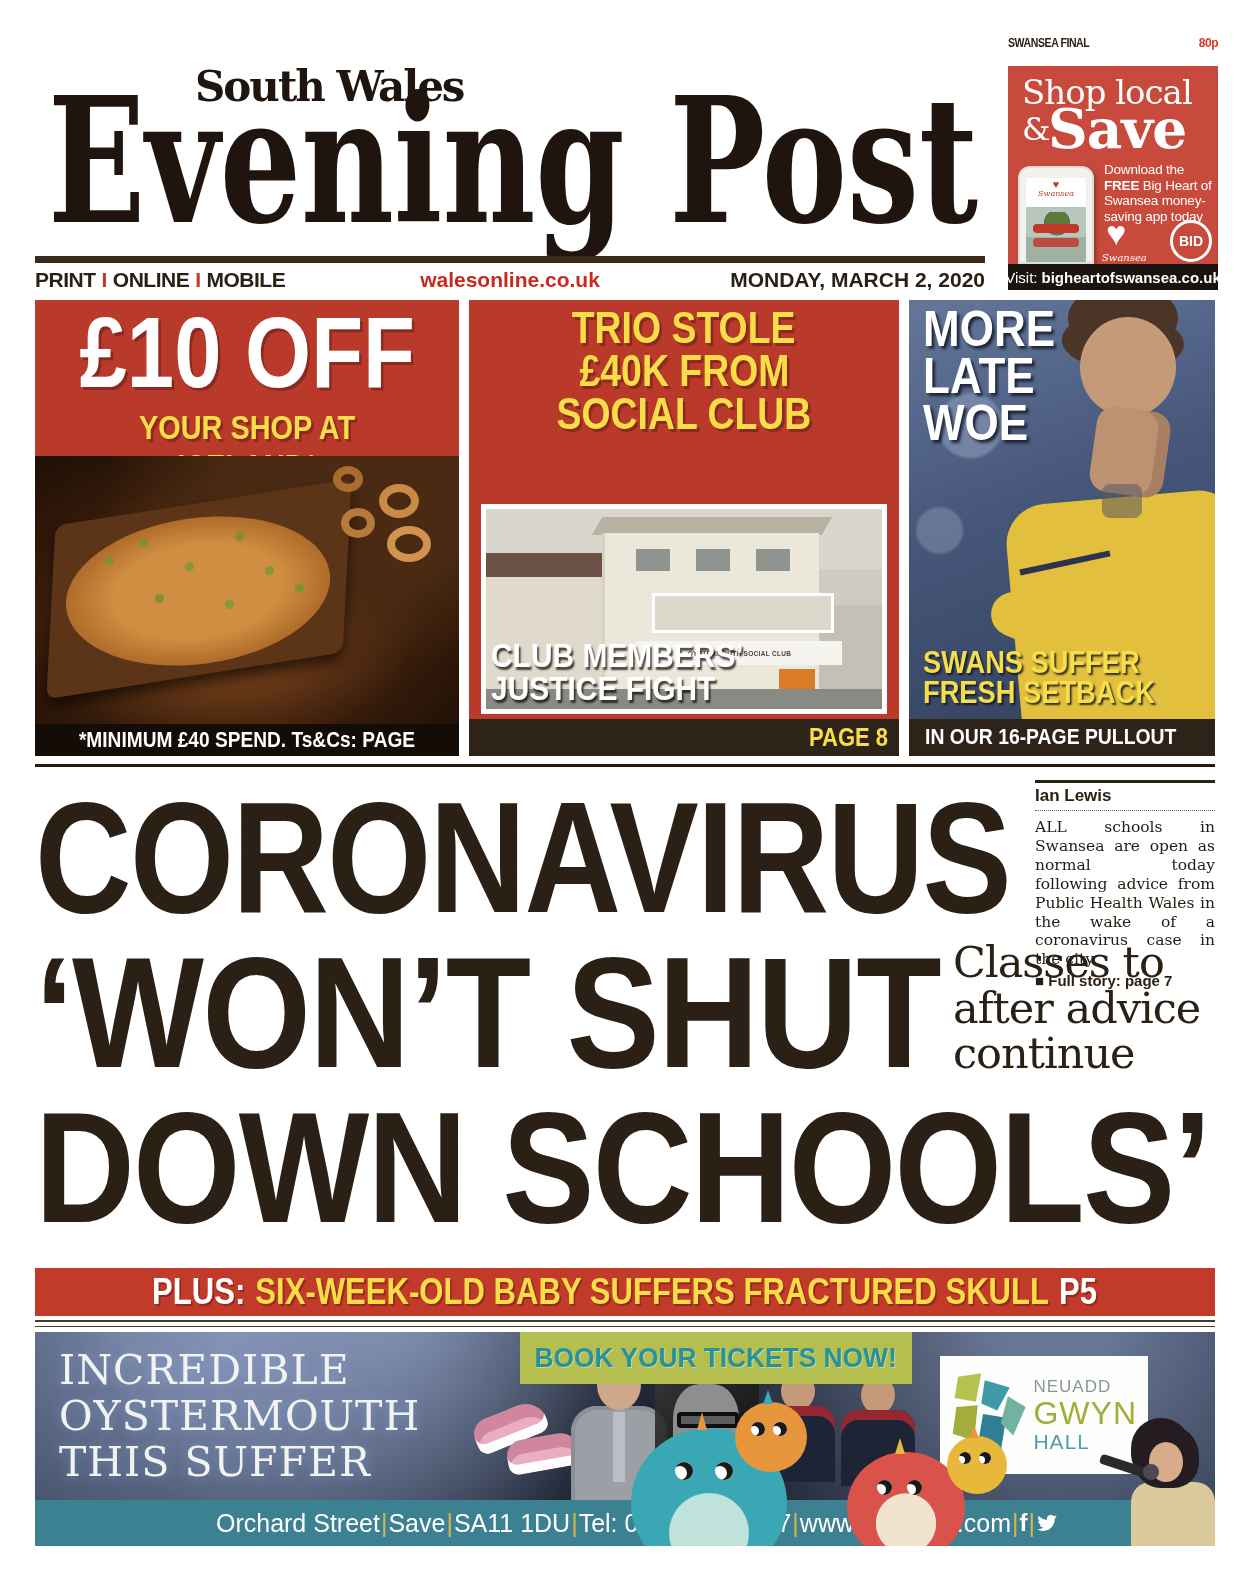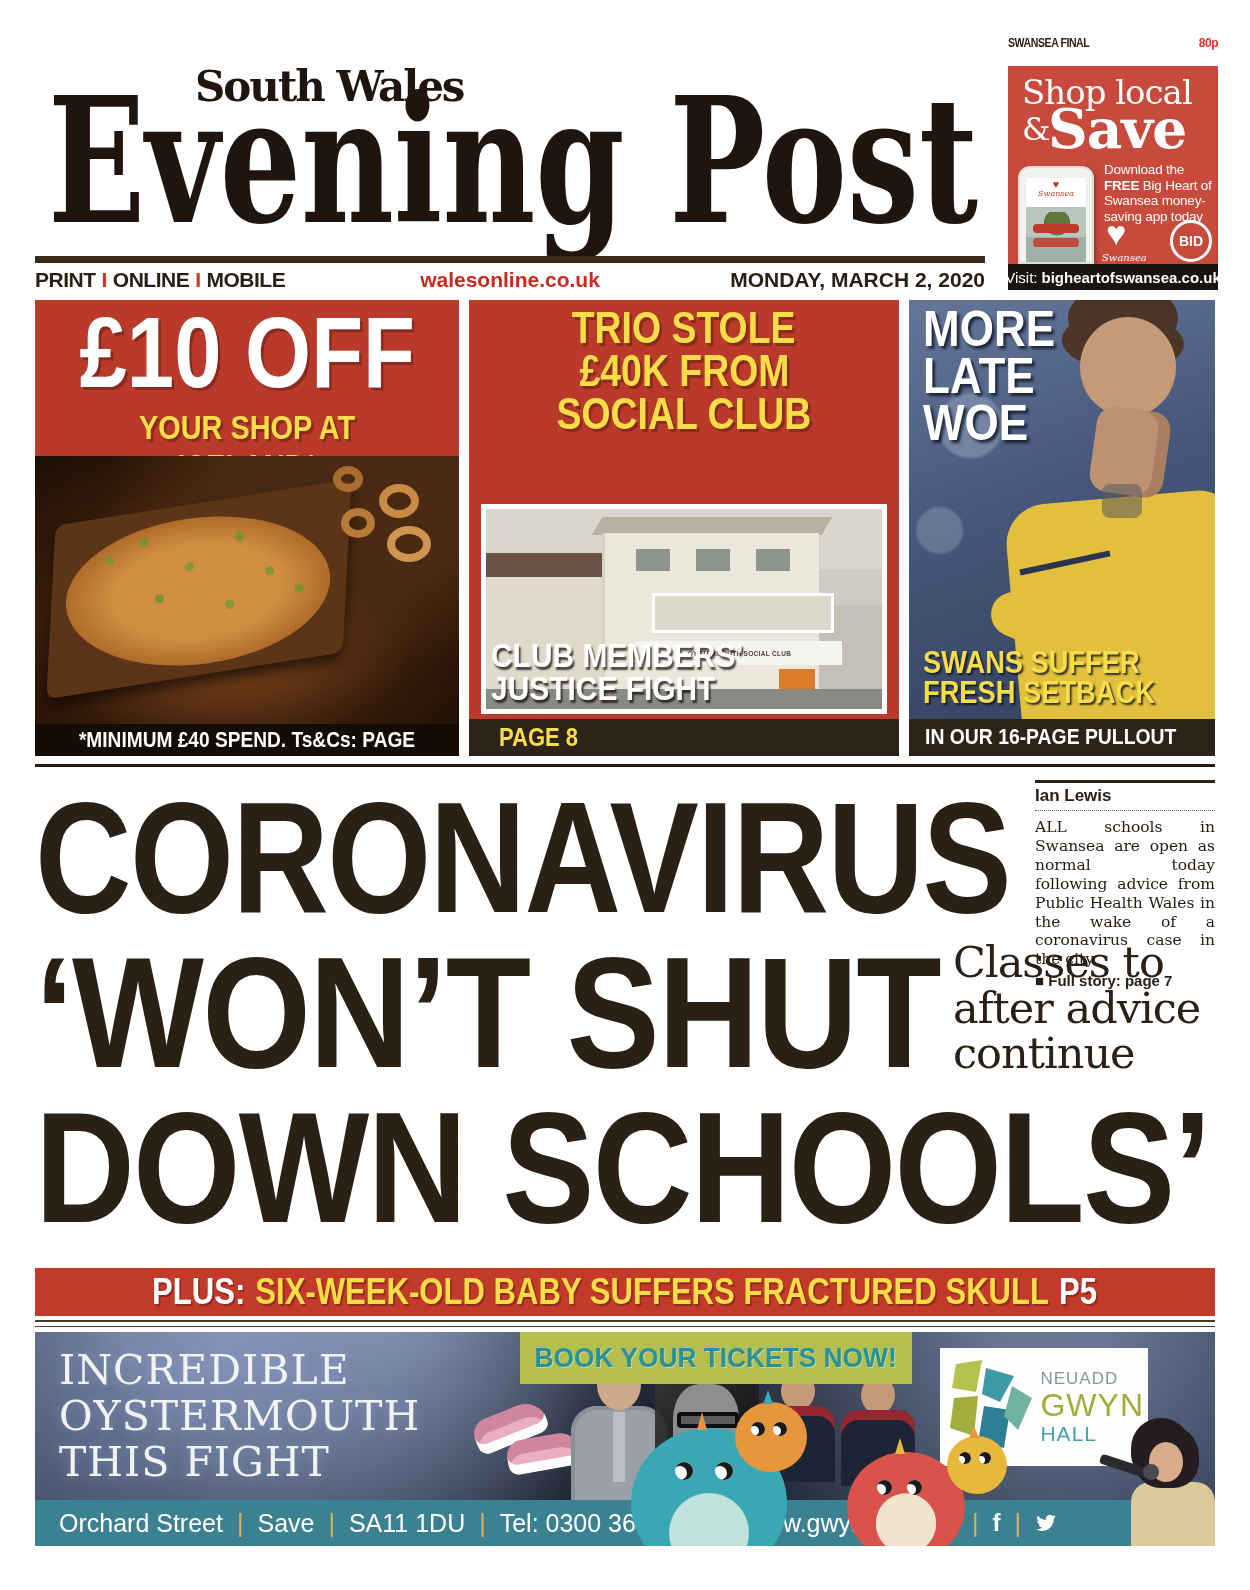--- a/index.html
+++ b/index.html
@@ -77,21 +77,21 @@
   .b-house{position:absolute; left:30%; top:12%; width:54%; height:82%; background:#ece7db; box-shadow:-3px 0 0 #d8d2c4;}
   .b-roof{position:absolute; left:28%; top:4%; width:58%; height:9%; background:#b9b2a2; transform:skewX(-30deg);}
   .b-windows{position:absolute; left:38%; top:20%; width:34px; height:22px; background:#8f948f; box-shadow:60px 0 0 #8f948f, 120px 0 0 #8f948f;}
   .b-bay{position:absolute; left:42%; top:42%; width:46%; height:20%; background:#dcd8cc; border:3px solid #fff;}
   .b-sign{position:absolute; left:38%; top:66%; width:52%; height:12%; background:#f6f4ee; color:#4a4438; font-size:6.5px; font-weight:bold; display:flex; align-items:center; justify-content:center; letter-spacing:.3px;}
   .b-door{position:absolute; left:74%; top:80%; width:9%; height:16%; background:#d97b28;}
   .b-neighbor{position:absolute; left:0; top:34%; width:30%; height:66%; background:#e0dacc;}
   .b-nroof{position:absolute; left:0; top:22%; width:30%; height:12%; background:#6b5146;}
   .b-road{position:absolute; left:0; right:0; bottom:0; height:10%; background:#8a8a85;}
   .club-caption{position:absolute; left:22px; bottom:52px; color:#fff; font-weight:bold; font-size:34px; line-height:.95; text-shadow:2px 3px 2px rgba(20,10,5,.75);}
-  .club-strip{position:absolute; left:0; right:0; bottom:0; height:37px; background:var(--strip-brown); color:var(--accent-yellow); font-weight:bold; font-size:25px; line-height:36px; padding-left:30px;}
+  .club-strip{position:absolute; left:0; right:0; bottom:0; height:37px; background:var(--strip-brown); color:var(--accent-yellow); font-weight:bold; font-size:25px; line-height:36px; padding-left:30px;text-align:right;}
 
   .photo-swans{position:absolute; left:0; right:0; top:0; bottom:37px;
     background:radial-gradient(circle at 20% 30%, rgba(150,165,195,.5) 0 8%, transparent 9%),
                radial-gradient(circle at 10% 55%, rgba(150,165,195,.4) 0 6%, transparent 7%),
                linear-gradient(160deg, #64779b 0%, #46577a 45%, #31405c 100%);}
   .p-shirt{position:absolute; left:34%; top:47%; width:76%; height:56%; background:#e2bf3c; border-radius:40px 40px 0 0; transform:rotate(-5deg);}
   .p-stripe{position:absolute; left:36%; top:62%; width:30%; height:6px; background:#2c3350; transform:rotate(-12deg);}
   .p-arm{position:absolute; left:26%; top:72%; width:30%; height:44px; background:#e2bf3c; border-radius:22px; transform:rotate(24deg);}
   .p-head{position:absolute; left:56%; top:4%; width:96px; height:100px; border-radius:50%; background:#c59a78;}
   .p-hair{position:absolute; left:52%; top:-4%; width:110px; height:70px; border-radius:50%; background:#4a3526; box-shadow:-14px 22px 0 -8px #4a3526, 16px 26px 0 -10px #4a3526;}
@@ -138,40 +138,40 @@
   .bw-face{position:absolute; left:620px; top:36px; width:104px; height:118px; background:linear-gradient(140deg,#3a3a3a,#141414 70%); opacity:.9;}
   .bw-skin{position:absolute; left:18px; top:16px; width:66px; height:86px; border-radius:40%; background:#9a9a9a;}
   .bw-glasses{position:absolute; left:22px; top:44px; width:62px; height:16px; border:4px solid #0c0c0c; border-radius:4px; background:rgba(20,20,20,.4);}
   .rugby{position:absolute; width:74px; height:110px;}
   .rg1{left:726px; top:40px;} .rg2{left:806px; top:44px;}
   .rg-head{position:absolute; left:20px; top:0; width:34px; height:38px; border-radius:50%; background:#c59a78;}
   .rg-body{position:absolute; left:0; top:34px; width:74px; height:76px; border-radius:18px 18px 0 0; background:#1d2436; box-shadow:inset 0 10px 0 rgba(170,40,50,.85);}
   .rg-ball{position:absolute; left:-12px; top:62px; width:34px; height:26px; border-radius:50%; background:#e8e6e0; transform:rotate(-18deg);}
   .cta-box{position:absolute; left:485px; top:0; width:392px; height:52px; background:var(--olive-green); display:flex; align-items:center; justify-content:center;}
   .cta-text{color:var(--cta-teal); font-weight:bold; font-size:28px; transform:scaleX(.94); white-space:nowrap; text-shadow:1px 1px 0 rgba(255,255,255,.35);}
-  .gwyn-panel{position:absolute; left:905px; top:16px; width:208px; height:118px; background:#fdfdfb; display:flex; align-items:center; padding:4px;justify-content:flex-end;}
+  .gwyn-panel{position:absolute; left:905px; top:24px; width:208px; height:118px; background:#fdfdfb; display:flex; align-items:center; padding:11px;justify-content:flex-end;}
   .gwyn-logo{width:86px; height:98px;}
   .gwyn-text{margin-left:6px; line-height:1; letter-spacing:1px;}
   .gwyn-l1{color:#8a95a0; font-size:17px;}
   .gwyn-l2{color:#a3ad3d; font-size:32px; margin-top:2px;}
   .gwyn-l3{color:#4aa0ac; font-size:21px; margin-top:2px;}
   .bird{position:absolute; border-radius:50%; z-index:3;}
   .bird-eye{position:absolute; width:18px; height:18px; border-radius:50%; background:#fff; box-shadow:inset -4px 2px 0 2px #1a1a1a;}
   .crest{position:absolute; width:0; height:0; border-left:5px solid transparent; border-right:5px solid transparent;}
   .bird-teal{left:596px; top:96px; width:156px; height:150px; background:radial-gradient(circle at 50% 70%, #bfe3da 0 30%, #3aa7b5 31%);}
   .bird-red{left:812px; top:120px; width:118px; height:110px; background:radial-gradient(circle at 50% 65%, #f2e3cf 0 32%, #d9534a 33%);}
   .bird-orange{left:700px; top:70px; width:72px; height:70px; background:#e8963c;}
   .bird-yellow{left:912px; top:104px; width:60px; height:58px; background:#e8b83c;}
   .singer{position:absolute; left:1056px; top:92px; width:124px; height:122px; z-index:3;}
   .sg-hair{position:absolute; left:44px; top:0; width:64px; height:64px; border-radius:50% 50% 40% 40%; background:#241c20; box-shadow:-6px -8px 0 -2px #241c20;}
   .sg-face{position:absolute; left:58px; top:18px; width:34px; height:40px; border-radius:50%; background:#d8ab8b;}
   .sg-body{position:absolute; left:40px; top:58px; width:84px; height:64px; border-radius:20px 20px 0 0; background:#d9c99b;}
   .sg-mic{position:absolute; left:8px; top:38px; width:56px; height:10px; background:#2a2a2e; transform:rotate(18deg); border-radius:4px;}
   .sg-michead{position:absolute; left:52px; top:40px; width:16px; height:16px; border-radius:50%; background:#4a4a50;}
-  .ba-footer{position:absolute; left:0; right:0; bottom:0; height:46px; background:var(--teal); z-index:2; display:flex; align-items:center; padding-left:24px; color:#fff; font-size:25px; gap:14px; white-space:nowrap;}
+  .ba-footer{position:absolute; left:0; right:0; bottom:0; height:46px; background:var(--teal); z-index:2; display:flex; align-items:center; padding-left:24px; color:#fff; font-size:25px; gap:1px; white-space:nowrap;justify-content:center;}
   .ba-footer .sep{color:#d9b54a;}
   .fb-glyph{font-weight:bold; font-size:24px;}
   .tw-icon{display:inline-flex; align-items:center;}
 </style>
 </head>
 <body>
 
 <div class="page">
 
   <div class="abs edition-row">
@@ -311,21 +311,21 @@
       <span class="plus-text">SIX-WEEK-OLD BABY SUFFERS FRACTURED SKULL</span>
       <span class="plus-page">P5</span>
     </div>
   </div>
   <div class="abs double-rule"></div>
 
   <section class="abs bottom-ad">
     <div class="ba-headline">
       <div>INCREDIBLE</div>
       <div>OYSTERMOUTH</div>
-      <div>THIS FIGHT</div>
+      <div>THIS SUFFER</div>
     </div>
     <div class="shoe shoe1"></div>
     <div class="shoe shoe2"></div>
     <div class="suit-man">
       <div class="sm-body"></div>
       <div class="sm-tie"></div>
       <div class="sm-head"></div>
     </div>
     <div class="bw-face">
       <div class="bw-skin"></div>

